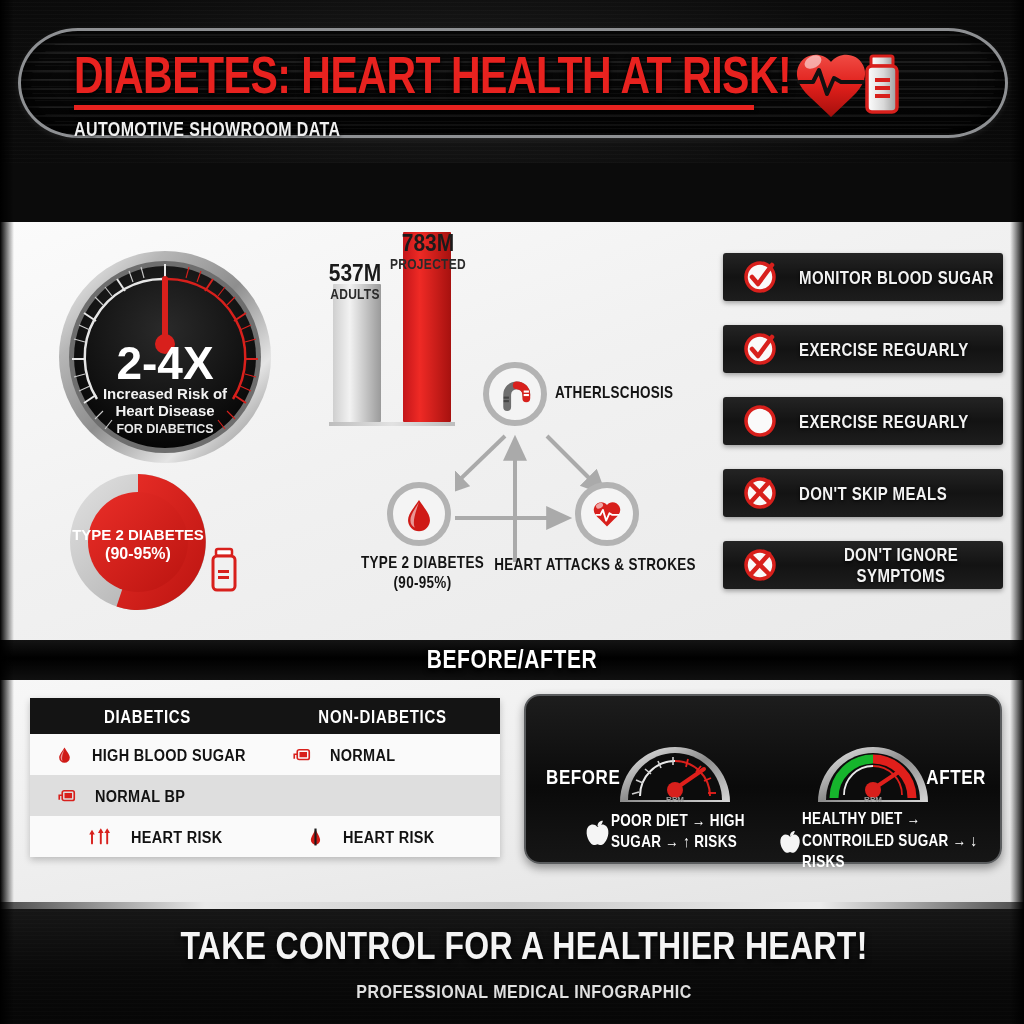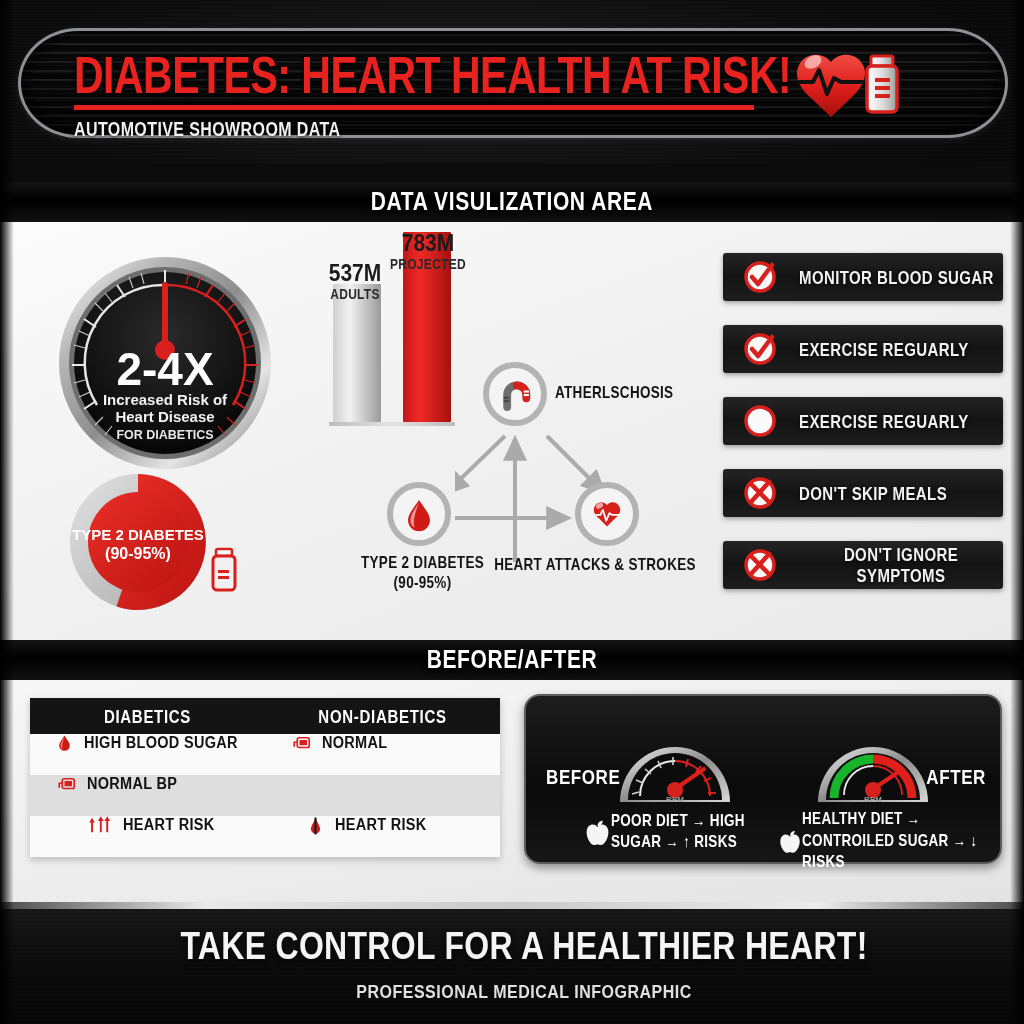--- a/index.html
+++ b/index.html
@@ -58,21 +58,21 @@
   #band-data { top:182px; }
   #band-ba   { top:640px; }
 
   
   .data-area {
     position:absolute; left:0; top:222px; width:1024px; height:418px;
     background:linear-gradient(160deg,#fbfbfb 0%, #f1f1f1 45%, #e9e9e9 100%);
   }
 
   
-  .gauge-big { position:absolute; left:55px; top:31px; width:220px; height:220px; }
+  .gauge-big { position:absolute; left:55px; top:25px; width:220px; height:220px; }
 
   
   .donut-wrap { position:absolute; left:60px; top:248px; width:210px; height:150px; }
 
   
   .bars { position:absolute; left:325px; top:10px; width:135px; height:200px; }
   .bar { position:absolute; bottom:10px; width:48px; border-radius:1px; }
   .bar-grey { left:8px; height:138px; background:linear-gradient(90deg,#cfcfcf,#f2f2f2 35%,#9a9a9a); }
   .bar-red  { left:78px; height:190px; background:linear-gradient(90deg,#c3161a,#ef2a25 35%,#a6110f); }
   .bar-base { position:absolute; bottom:6px; left:4px; width:126px; height:4px; background:linear-gradient(90deg,#bdbdbd,#e2e2e2,#bdbdbd); }
@@ -120,21 +120,21 @@
     box-shadow:0 3px 7px rgba(0,0,0,.22);
   }
   .cmp-head { display:flex; height:36px; background:#141414; }
   .cmp-head > div {
     flex:1; display:flex; align-items:center; justify-content:center;
     color:#fff; font-size:15px; font-weight:bold; letter-spacing:.7px; transform:scaleY(1.2);
   }
   .cmp-row { display:flex; height:41px; }
   .cmp-row.odd  { background:#fafafa; }
   .cmp-row.even { background:#dedede; }
-  .cmp-cell { flex:1; display:flex; align-items:flex-start; padding-left:26px; gap:11px; }
+  .cmp-cell { flex:1; display:flex; align-items:center; padding-left:26px; gap:19px; }
   .cmp-cell .txt { font-size:14.5px; font-weight:bold; color:#121212; letter-spacing:.3px; transform:scaleY(1.2); }
 
   .ba-panel {
     position:absolute; left:524px; top:14px; width:478px; height:170px;
     background:linear-gradient(180deg,#1d1d1d 0%,#0a0a0a 55%,#161616 100%);
     border:2px solid #5a5c5e; border-radius:16px;
     box-shadow:0 4px 10px rgba(0,0,0,.4);
   }
   .ba-side-lbl {
     position:absolute; color:#fff; font-size:17px; font-weight:bold;
@@ -206,23 +206,20 @@
         <polyline points="20,40 34,40 40,28 48,52 55,36 62,40 84,40" fill="none" stroke="#111" stroke-width="4" stroke-linejoin="round" stroke-linecap="round"></polyline>
         <rect x="92" y="14" width="22" height="10" rx="2" fill="url(#vg)" stroke="#d8201c" stroke-width="3"></rect>
         <rect x="88" y="24" width="30" height="46" rx="5" fill="url(#vg)" stroke="#d8201c" stroke-width="3.5"></rect>
         <rect x="96" y="36" width="15" height="4" fill="#d8201c"></rect>
         <rect x="96" y="44" width="15" height="4" fill="#d8201c"></rect>
         <rect x="96" y="52" width="15" height="4" fill="#d8201c"></rect>
       </svg>
     </div>
   </div>
 
-  <div class="band" id="band-data">
-    <span class="band-text">DATA VISULIZATION AREA</span>
-  </div>
 
   <div class="data-area">
 
     <div class="gauge-big">
       <svg viewBox="0 0 220 220" width="220" height="220">
         <defs>
           <linearGradient id="bez" x1="0" y1="0" x2="1" y2="1">
             <stop offset="0" stop-color="#ffffff"></stop>
               <stop offset="0.25" stop-color="#b6b6b6"></stop>
             <stop offset="0.5" stop-color="#8e8e8e"></stop>

